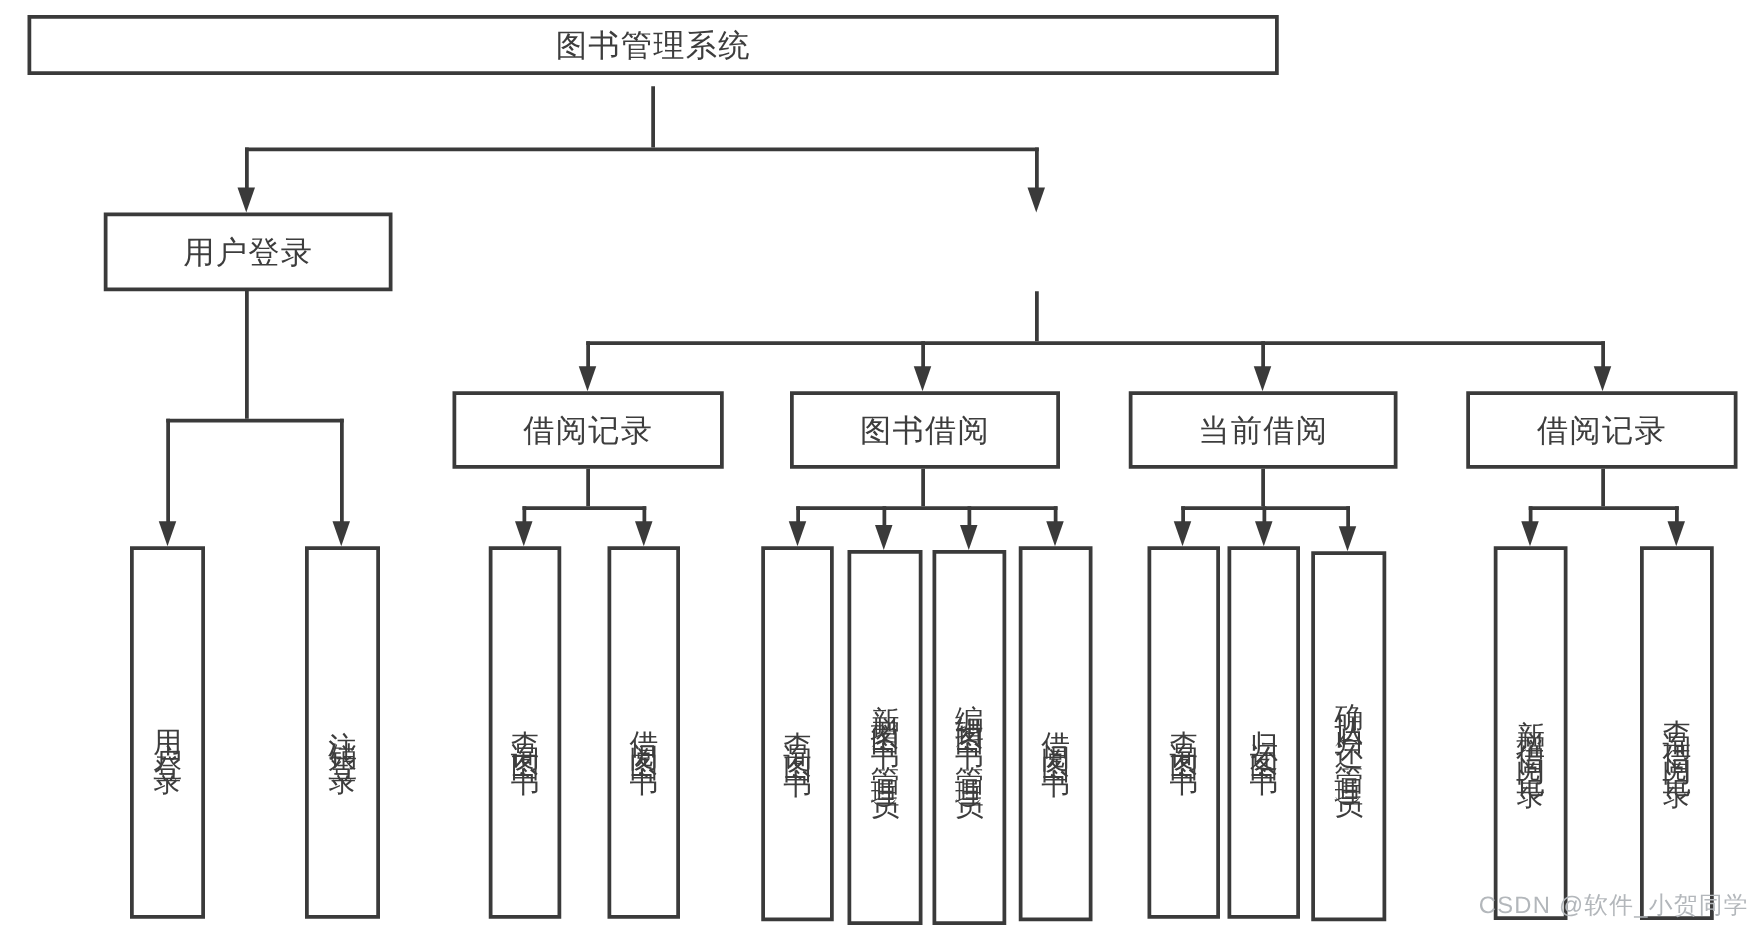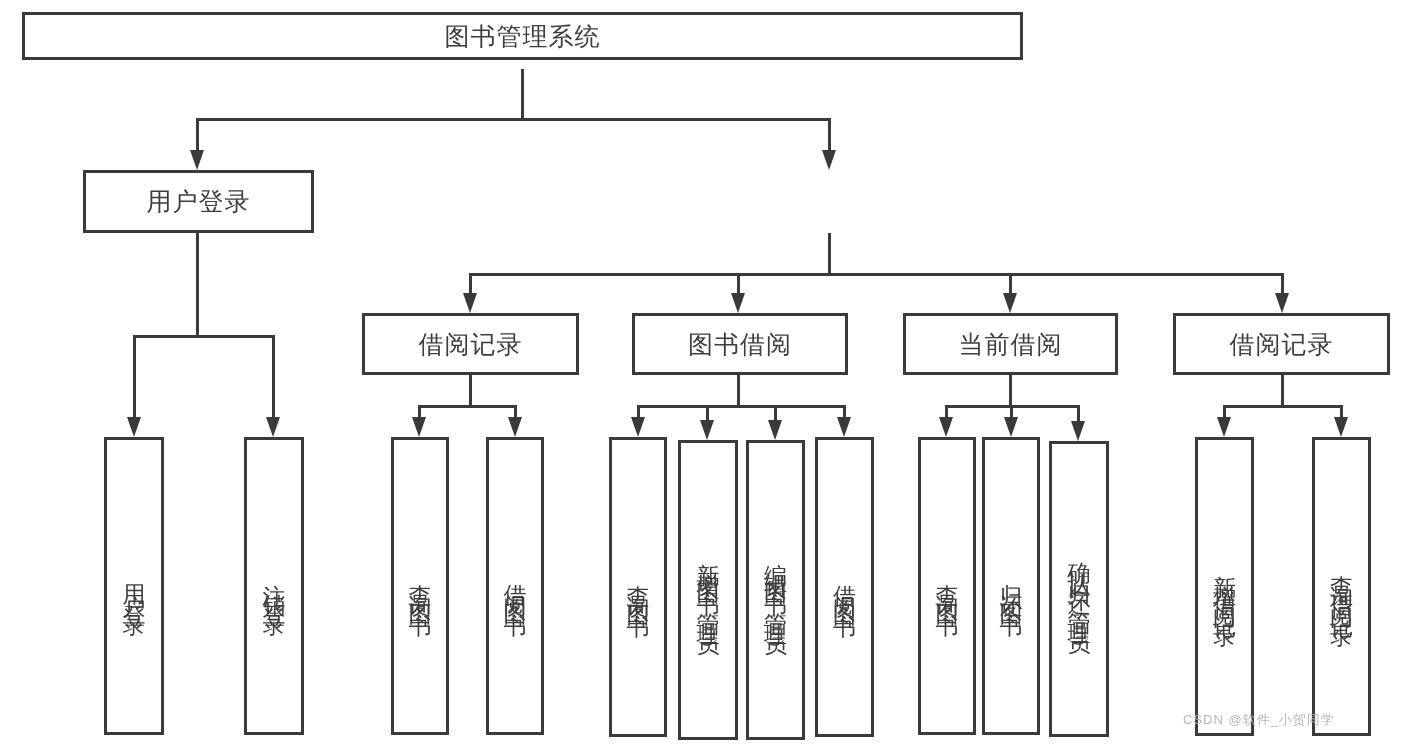--- a/index.html
+++ b/index.html
@@ -19,21 +19,21 @@
   .hline,.vline{position:absolute;background:#3a3a3a;}
   .hline{height:3px;}
   .vline{width:3px;}
   .arrow{
     position:absolute;width:0;height:0;
     border-left:7px solid transparent;border-right:7px solid transparent;
     border-top:20px solid #3a3a3a;
   }
   .watermark{
     position:absolute;left:1183px;top:711px;
-    font-size:13px;color:#b3b7bb;letter-spacing:1px;white-space:nowrap;
+    font-size:19px;color:#b3b7bb;letter-spacing:1px;white-space:nowrap;
   }
 </style>
 </head>
 <body>
 
 <div class="canvas">
 
   <div class="box" style="left:22px;top:12px;width:1001px;height:48px">
     <span>图书管理系统</span>
   </div>

